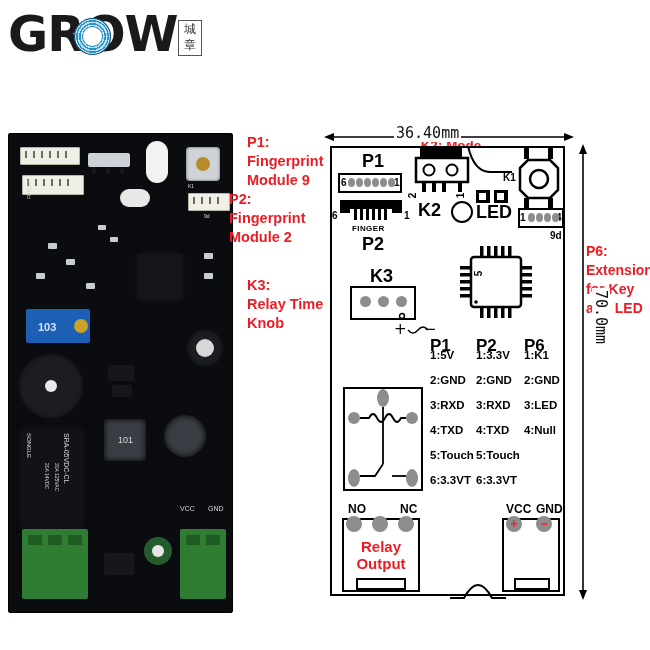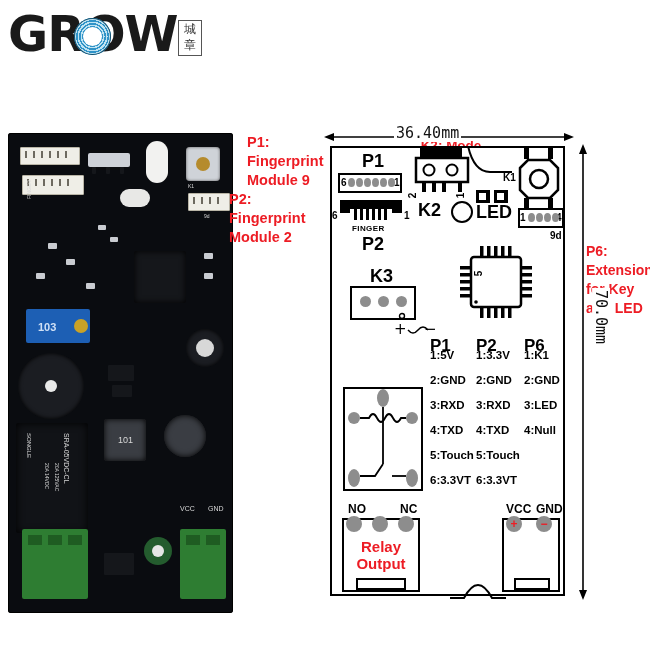--- a/index.html
+++ b/index.html
@@ -189,20 +189,23 @@
     <div class="pad" style="left:136px;top:404px;width:28px;height:28px;border-radius:50%;background:#245c2e;"></div>
     <div style="left:144px;top:412px;width:12px;height:12px;background:#e6e6e6;border-radius:50%;"></div>
   </div>
 
   <div class="callout c-left" style="left:247px;top:133px;width:96px;">P1:
 Fingerprint
 Module 9</div>
   <div class="callout c-left" style="left:229px;top:190px;width:96px;">P2:
 Fingerprint
 Module 2</div>
+  <div class="callout c-left" style="left:247px;top:276px;width:96px;">K3:
+Relay Time
+Knob</div>
 
   <div class="callout c-top" style="left:396px;top:100px;width:110px;margin-top:36px;">K2: Mode
 Selection</div>
 
   <div class="callout c-right" style="left:586px;top:218px;width:64px;">P6:
 Extension
 for Key
 and LED</div>
 
   <div class="diagram">

